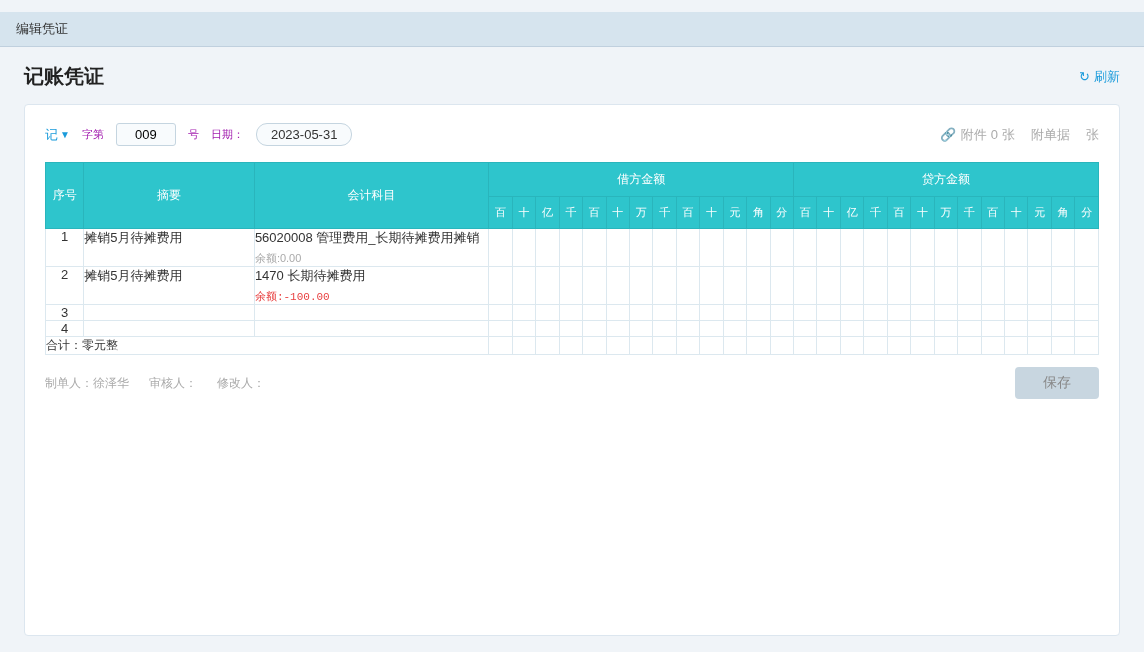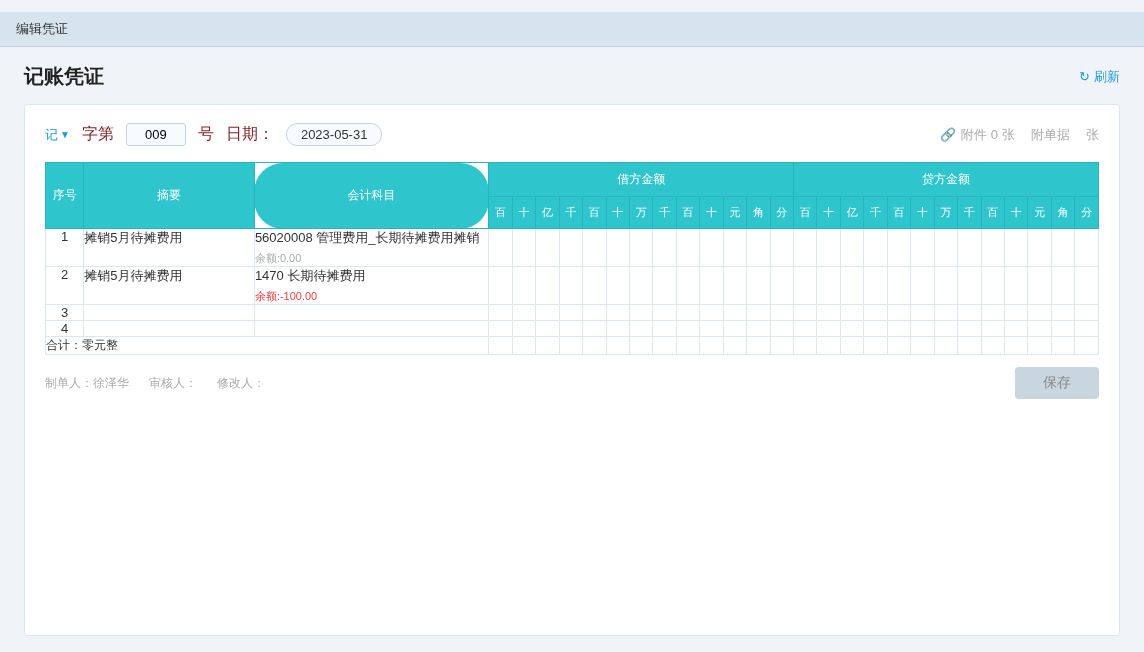--- a/index.html
+++ b/index.html
@@ -59,21 +59,21 @@
       border-radius: 4px;
       padding: 18px 20px;
       flex: 1;
     }
     .voucher-meta {
       display: flex;
       align-items: center;
       gap: 12px;
       margin-bottom: 16px;
     }
-    .meta-label { color: #7f1d1d; font-size: 16px; }
+    .meta-label { color: #a21caf; font-size: 11px; }
     .meta-type-btn {
       display: flex;
       align-items: center;
       gap: 2px;
       color: #1a9bdb;
       cursor: pointer;
       font-size: 13px;
       background: none;
       border: none;
     }
@@ -125,21 +125,21 @@
     .voucher-table th {
       background: #2ec5cc;
       color: #fff;
       text-align: center;
       padding: 8px 4px;
       border: 1px solid #29b5bc;
       font-weight: normal;
     }
     .col-seq { width: 36px; }
     .col-summary { width: 160px; }
-    .col-account { width: 220px; border-radius: 29px; }
+    .col-account { width: 220px; }
     .amount-sub-col { width: 22px; font-size: 11px; }
     .voucher-table td {
       border: 1px solid #dce8ef;
       padding: 0;
       vertical-align: top;
     }
     .td-seq {
       text-align: center;
       vertical-align: middle;
       font-size: 13px;
@@ -158,21 +158,21 @@
     }
     .account-code {
       font-size: 13px;
       color: #333;
     }
     .account-balance {
       font-size: 11px;
       color: #aaa;
       margin-top: 4px;
     }
-    .account-balance.negative { color: #e84040; }
+    .account-balance.negative { color: #e84040; font-family: Liberation Mono, monospace; }
     .td-amount {
       text-align: right;
       padding: 4px 2px;
       font-size: 12px;
       vertical-align: middle;
       border-left: 1px solid #dce8ef;
     }
     .footer-row {
       display: flex;
       justify-content: space-between;

